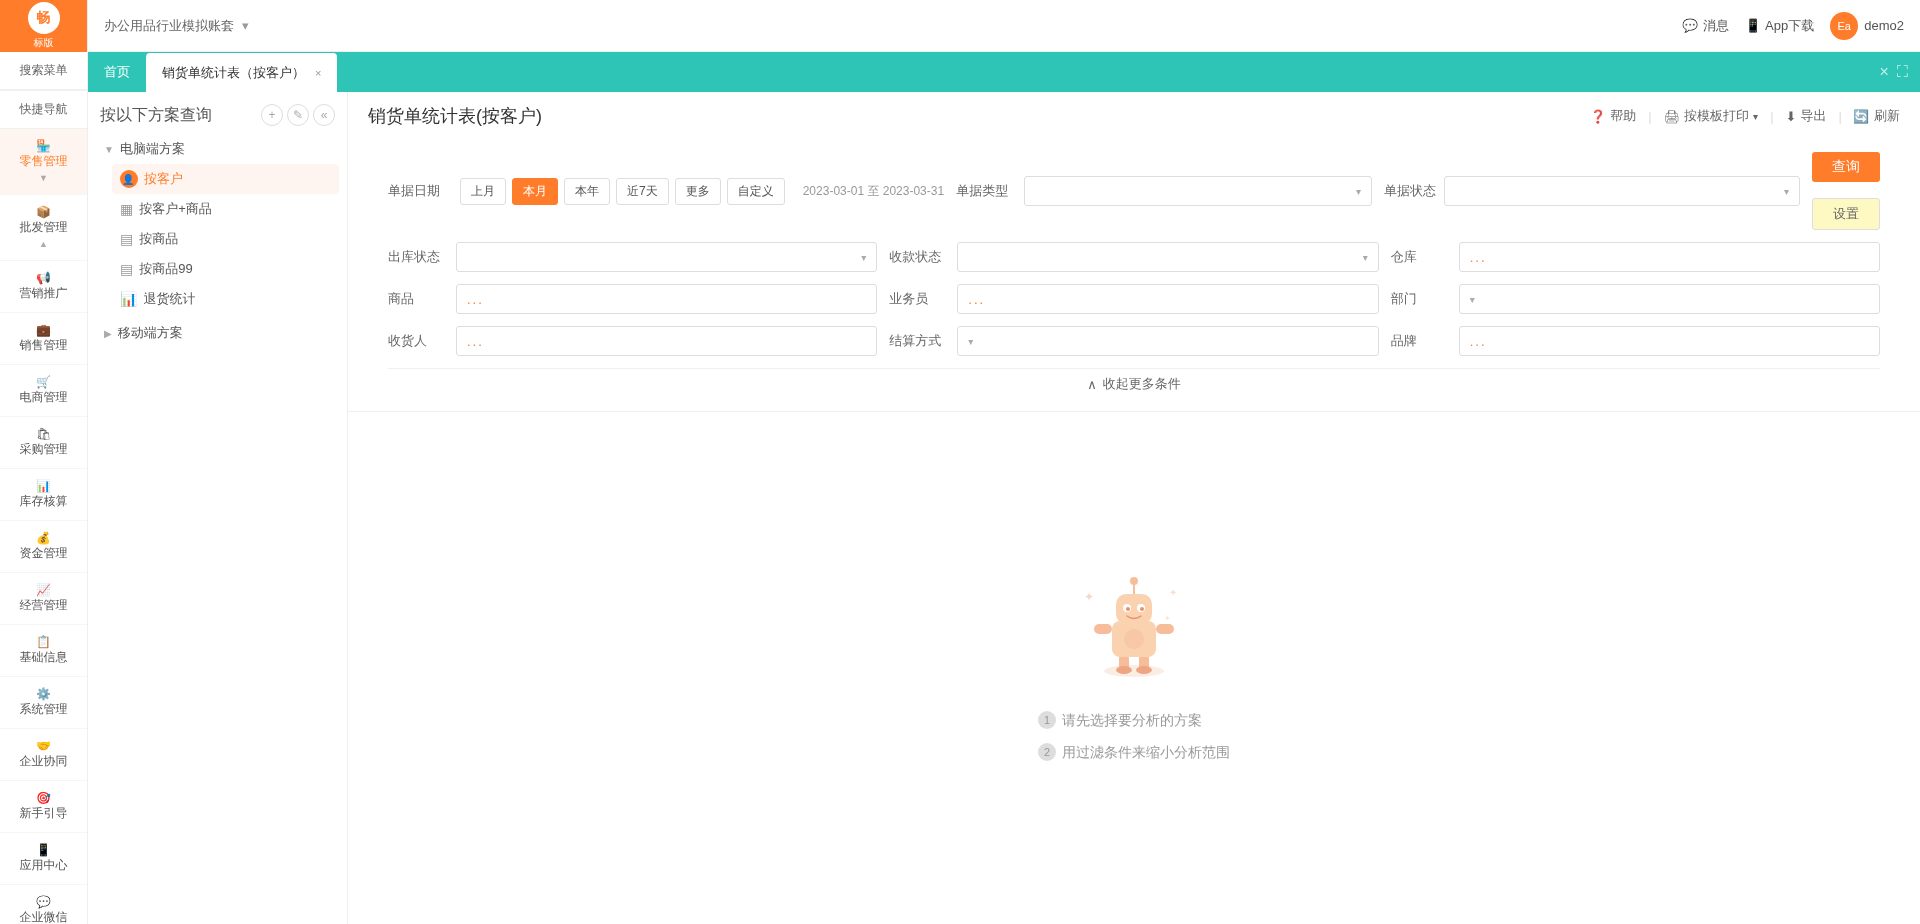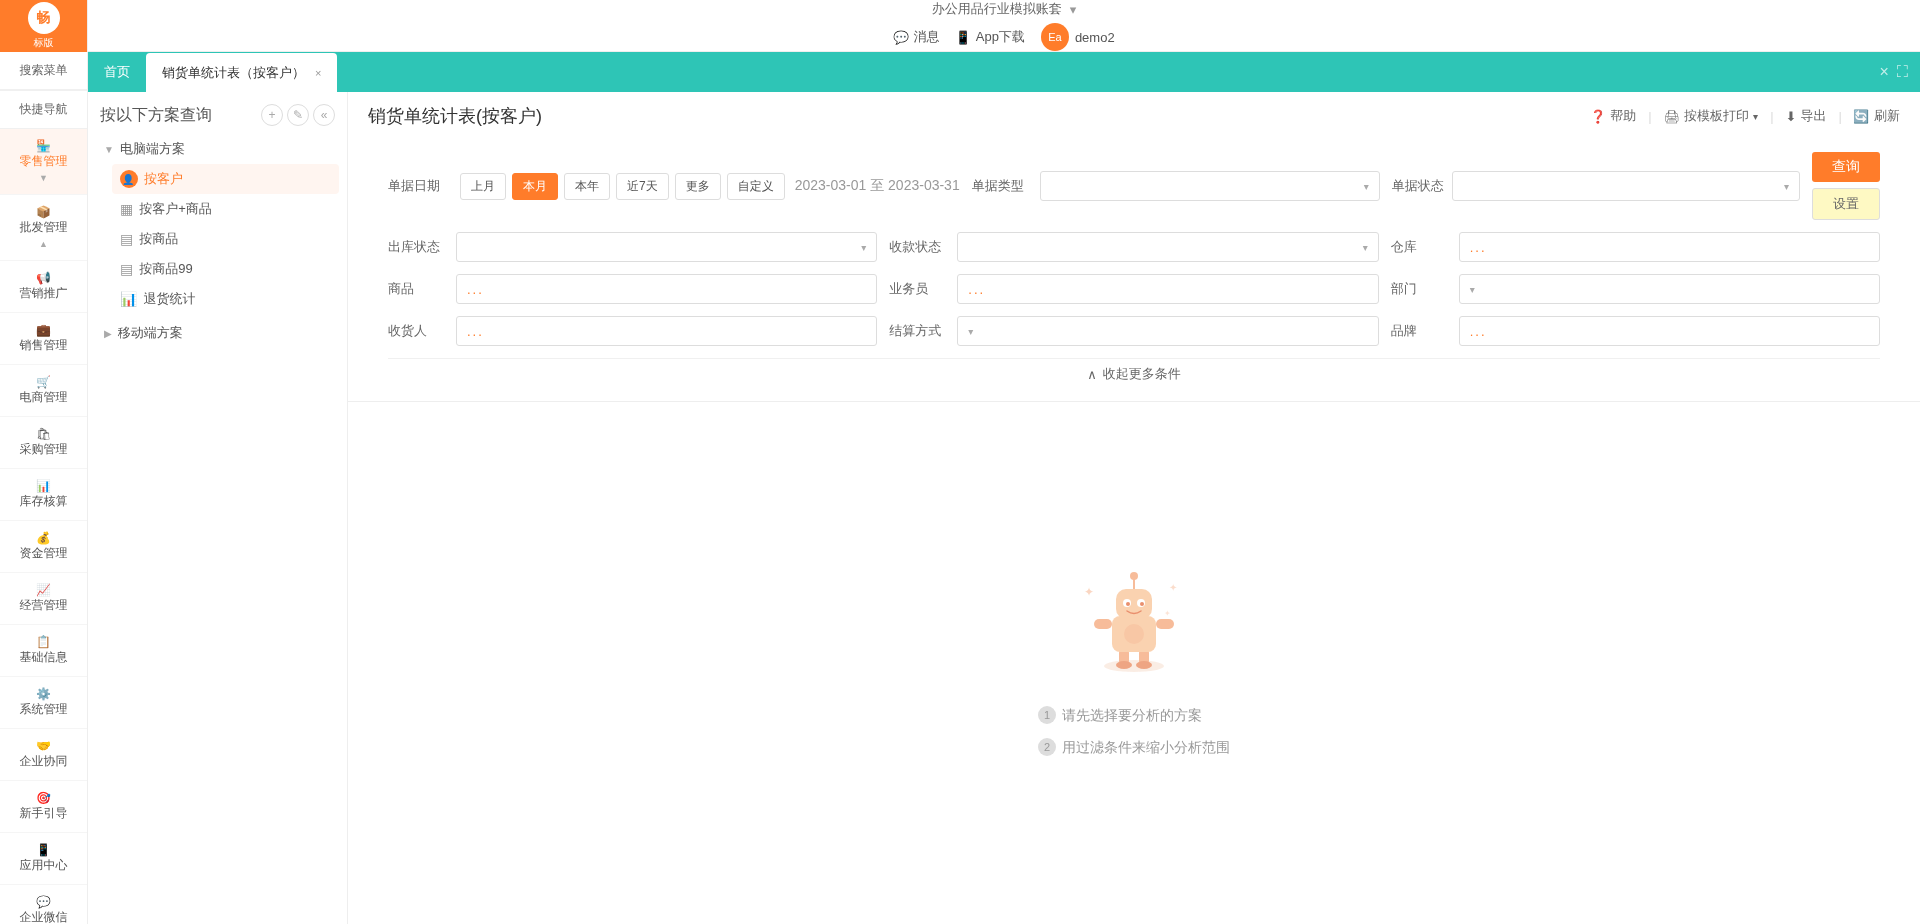--- a/index.html
+++ b/index.html
@@ -13,21 +13,21 @@
     .sidebar-search { padding: 10px 8px; text-align: center; border-bottom: 1px solid #f0f0f0; }
     .sidebar-search-label { font-size: 12px; color: #666; cursor: pointer; }
     .sidebar-nav { display: flex; flex-direction: column; flex: 1; overflow-y: auto; }
     .sidebar-item { padding: 10px 4px; text-align: center; cursor: pointer; font-size: 12px; color: #555; border-bottom: 1px solid #f5f5f5; }
     .sidebar-item.active { color: #ff7c2a; background: #fff5f0; }
 
     
     .main-area { flex: 1; display: flex; flex-direction: column; overflow: hidden; }
 
     
-    .top-header { height: 52px; background: #fff; display: flex; align-items: center; justify-content: space-between; padding: 0 16px; border-bottom: 1px solid #eee; flex-direction: column; }
+    .top-header { height: 52px; background: #fff; display: flex; align-items: center; justify-content: space-between; padding: 0 16px; border-bottom: 1px solid #eee; }
     .header-left { display: flex; align-items: center; gap: 8px; }
     .header-title { font-size: 13px; color: #666; }
     .header-dropdown { color: #999; cursor: pointer; }
     .header-right { display: flex; align-items: center; gap: 16px; }
     .header-btn { display: flex; align-items: center; gap: 4px; font-size: 13px; color: #555; cursor: pointer; }
     .user-avatar { width: 28px; height: 28px; border-radius: 50%; background: #ff7c2a; display: flex; align-items: center; justify-content: center; color: #fff; font-size: 11px; }
 
     
     .tab-bar { height: 40px; background: #2ec5b6; display: flex; align-items: center; padding: 12px 0; }
     .tab-item { height: 40px; display: flex; align-items: center; padding: 0 16px; cursor: pointer; font-size: 13px; color: rgba(255,255,255,0.8); gap: 6px; }
@@ -65,21 +65,21 @@
     .page-action { display: flex; align-items: center; gap: 4px; font-size: 13px; color: #666; cursor: pointer; }
     .page-action-sep { color: #ddd; }
 
     
     .filter-section { padding: 12px 20px; background: #fff; }
     .filter-row { display: flex; align-items: center; gap: 12px; margin-bottom: 12px; }
     .filter-label { font-size: 13px; color: #666; white-space: nowrap; min-width: 60px; }
     .date-group { display: flex; align-items: center; gap: 6px; }
     .date-btn { padding: 4px 10px; border: 1px solid #ddd; border-radius: 3px; font-size: 12px; cursor: pointer; color: #555; background: #fff; }
     .date-btn.active { background: #ff7c2a; color: #fff; border-color: #ff7c2a; }
-    .date-range { font-size: 14px; color: #999; margin-left: 4px; }
+    .date-range { font-size: 12px; color: #999; margin-left: 12px; }
     .filter-select { flex: 1; border: 1px solid #ddd; border-radius: 3px; padding: 5px 10px; font-size: 13px; background: #fff; display: flex; align-items: center; justify-content: space-between; cursor: pointer; position: relative; min-height: 30px; }
     .filter-select .placeholder { color: #bbb; }
     .filter-select .arrow { color: #aaa; font-size: 10px; }
     .filter-select .dots { color: #ff7c2a; letter-spacing: 2px; }
     .collapse-btn { display: flex; align-items: center; justify-content: center; gap: 6px; padding: 6px 0; cursor: pointer; color: #666; font-size: 13px; border-top: 1px solid #f0f0f0; margin-top: 4px; }
     .btn-primary { background: #ff7c2a; color: #fff; border: none; padding: 6px 20px; border-radius: 3px; cursor: pointer; font-size: 14px; }
     .btn-secondary { background: #fef9c3; color: #666; border: 1px solid #ddd; padding: 6px 16px; border-radius: 3px; cursor: pointer; font-size: 13px; }
 
     
     .empty-state { flex: 1; display: flex; flex-direction: column; align-items: center; justify-content: center; background: #fff; margin: 0; }
@@ -305,21 +305,21 @@
                 <span class="arrow">▾</span>
               </div>
             </div>
             <div style="flex:1;display:flex;align-items:center;">
               <span class="filter-label">单据状态</span>
               <div class="filter-select" style="flex:1;">
                 <span class="placeholder"></span>
                 <span class="arrow">▾</span>
               </div>
             </div>
-            <div style="display:flex;flex-direction:column;gap:6px;">
+            <div style="display:flex;flex-direction:column;gap:16px;">
               <button class="btn-primary">查询</button>
               <button class="btn-secondary">设置</button>
             </div>
           </div>
 
           <div class="filter-row">
             <div style="flex:1;display:flex;align-items:center;gap:8px;">
               <span class="filter-label">出库状态</span>
               <div class="filter-select" style="flex:1;">
                 <span class="placeholder"></span>

